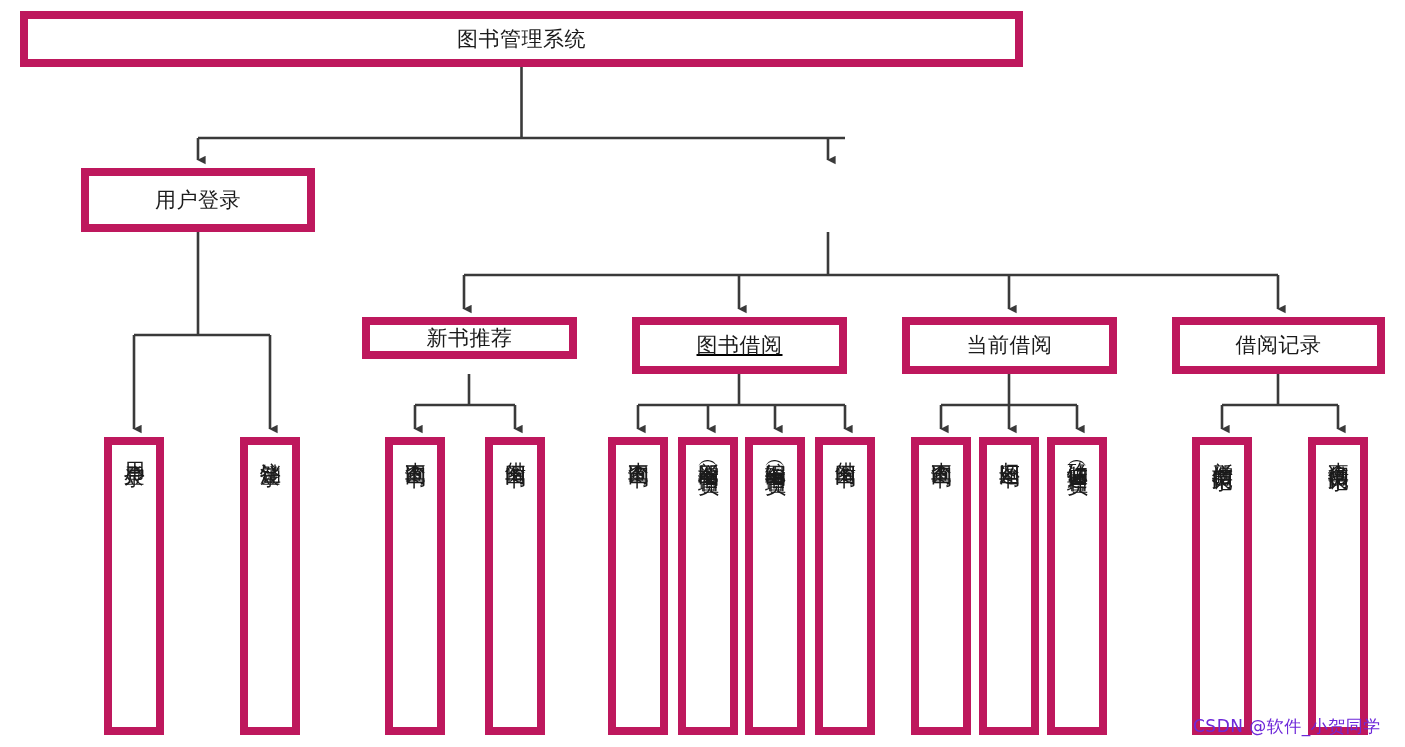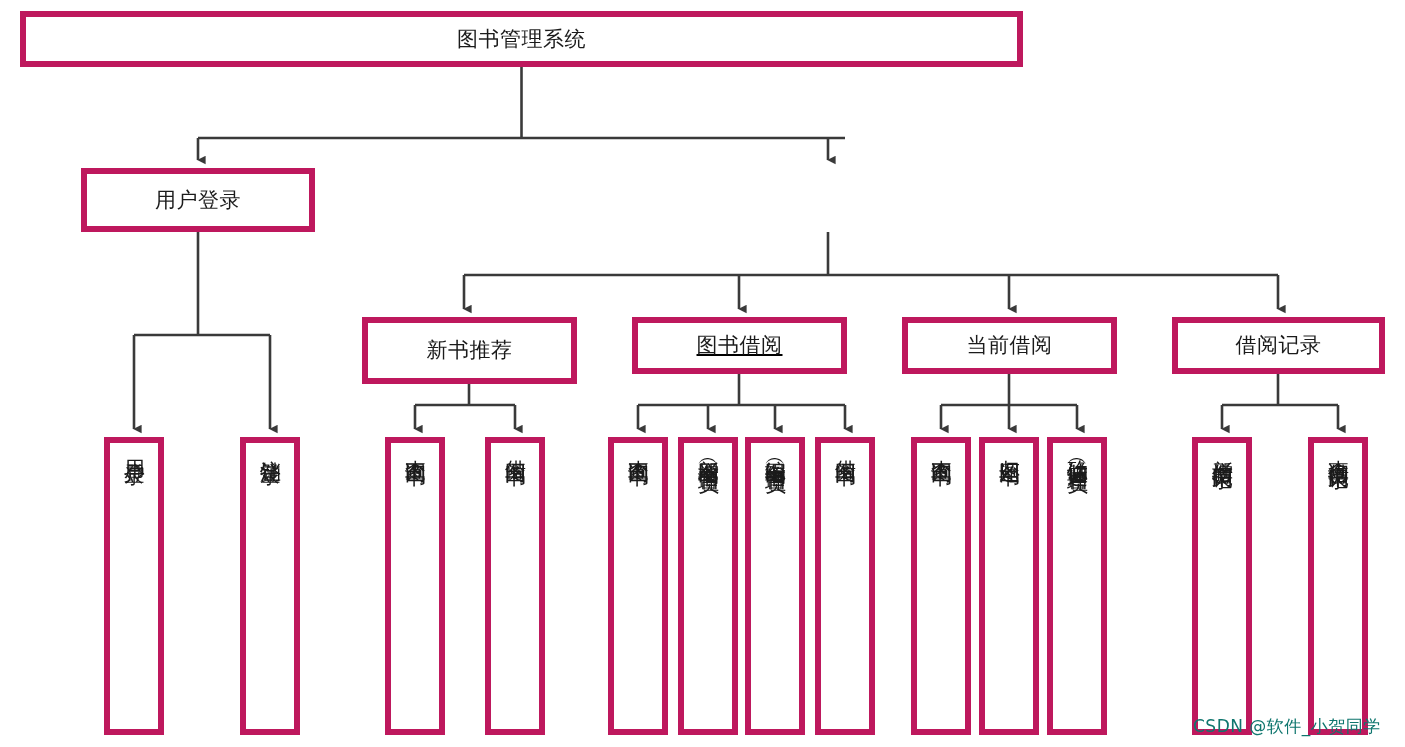--- a/index.html
+++ b/index.html
@@ -22,21 +22,21 @@
     position: absolute;
     left: 0;
     top: 0;
     width: 1405px;
     height: 747px;
   }
   .node-box {
     position: absolute;
     box-sizing: border-box;
     background: #ffffff;
-    border: 6px solid #be185d;
+    border: 8px solid #be185d;
     display: flex;
     align-items: center;
     justify-content: center;
     overflow: hidden;
   }
   .node-label {
     color: #1b1b1b;
     line-height: 1.18;
     text-align: center;
     white-space: nowrap;
@@ -52,21 +52,21 @@
   }
   .node-v .node-label {
     writing-mode: vertical-rl;
     text-orientation: upright;
     font-size: 21px;
     letter-spacing: 2px;
     line-height: 1;
   }
   .watermark {
     position: absolute;
-    color: #0f766e;
+    color: #6d28d9;
     font-size: 17px;
     letter-spacing: 0.5px;
     white-space: nowrap;
     font-family: "DejaVu Sans", "Liberation Sans", sans-serif;
   }
 </style>
 </head>
 <body>
 
 <div id="diagram-root">
@@ -124,21 +124,21 @@
 
   <div class="node-box node-h" style="left:20px; top:11px; width:1003px; height:56px;">
     <span class="node-label">图书管理系统</span>
   </div>
 
   <div class="node-box node-h" style="left:81px; top:168px; width:234px; height:64px;">
     <span class="node-label">用户登录</span>
   </div>
 
 
-  <div class="node-box node-h" style="left:362px; top:317px; width:215px; height:67px;">
+  <div class="node-box node-h" style="left:362px; top:317px; width:215px; height:42px;">
     <span class="node-label">新书推荐</span>
   </div>
 
   <div class="node-box node-h" style="left:632px; top:317px; width:215px; height:57px;text-decoration:underline;">
     <span class="node-label">图书借阅</span>
   </div>
 
   <div class="node-box node-h" style="left:902px; top:317px; width:215px; height:57px;">
     <span class="node-label">当前借阅</span>
   </div>

